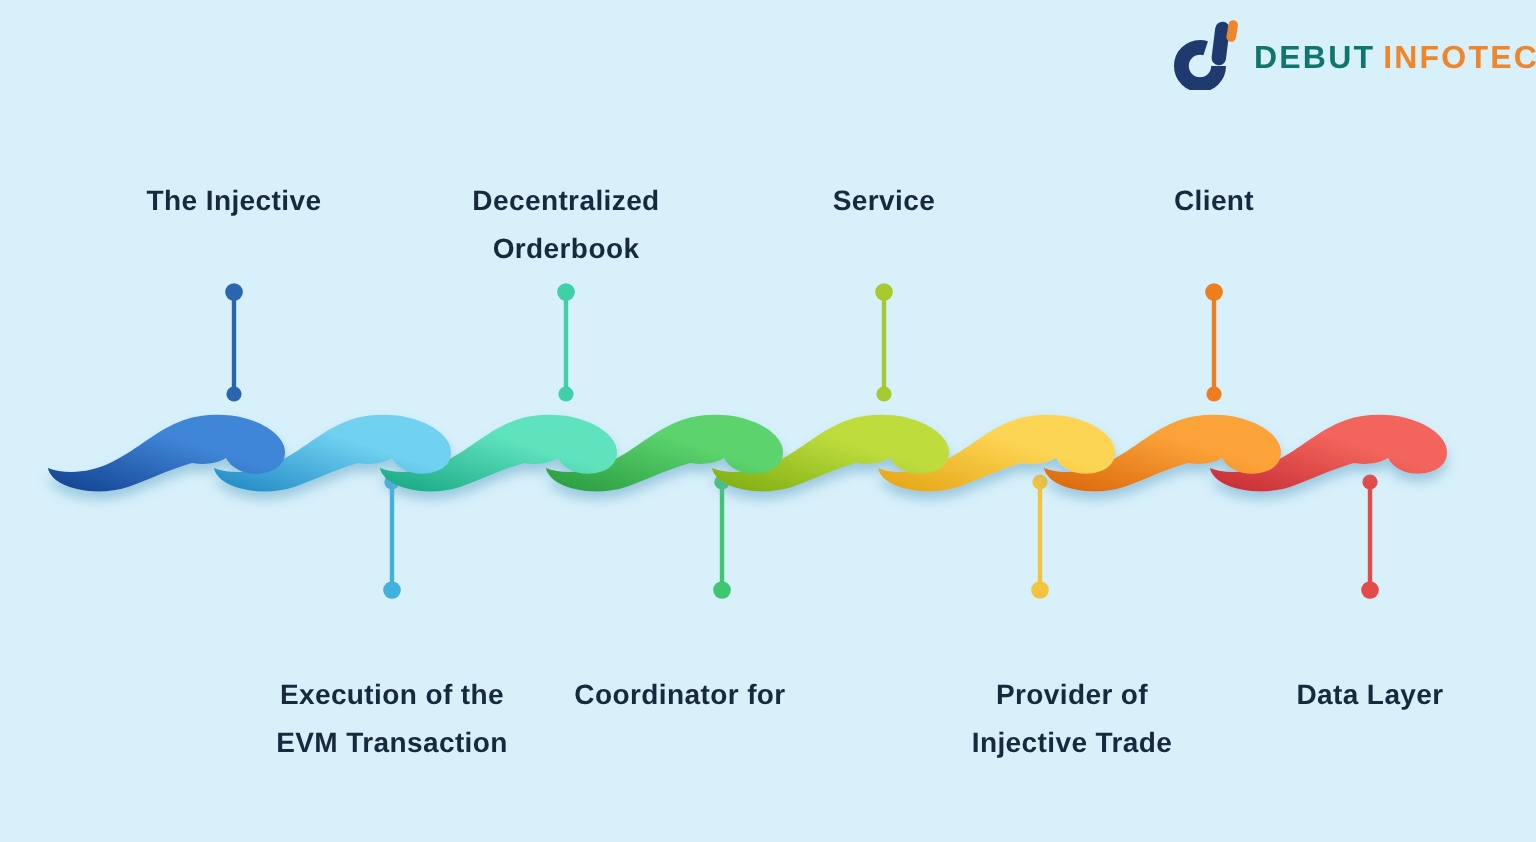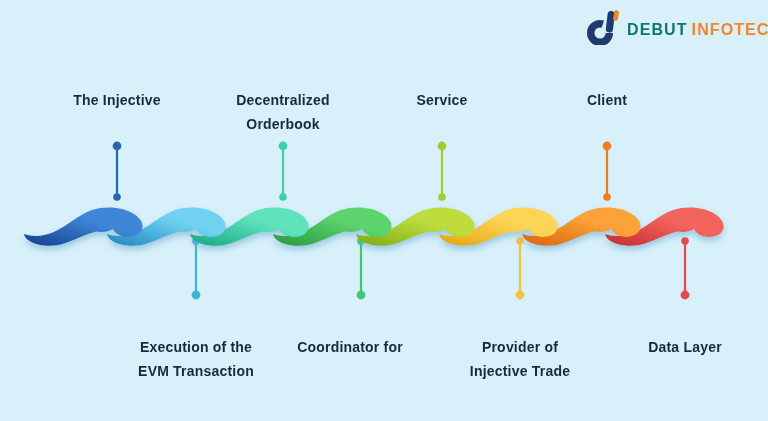--- a/index.html
+++ b/index.html
@@ -135,27 +135,27 @@
     <div>The Injective</div>
   </div>
   <div class="label bottom" style="left:196px">
     <div>Execution of the</div>
     <div>EVM Transaction</div>
   </div>
   <div class="label top" style="left:283px">
     <div>Decentralized</div>
     <div>Orderbook</div>
   </div>
-  <div class="label bottom" style="left:350px">
+  <div class="label bottom" style="left:340px">
     <div>Coordinator for</div>
   </div>
   <div class="label top" style="left:442px">
     <div>Service</div>
   </div>
-  <div class="label bottom" style="left:520px">
+  <div class="label bottom" style="left:536px">
     <div>Provider of</div>
     <div>Injective Trade</div>
   </div>
   <div class="label top" style="left:607px">
     <div>Client</div>
   </div>
   <div class="label bottom" style="left:685px">
     <div>Data Layer</div>
     <div></div>
   </div>

